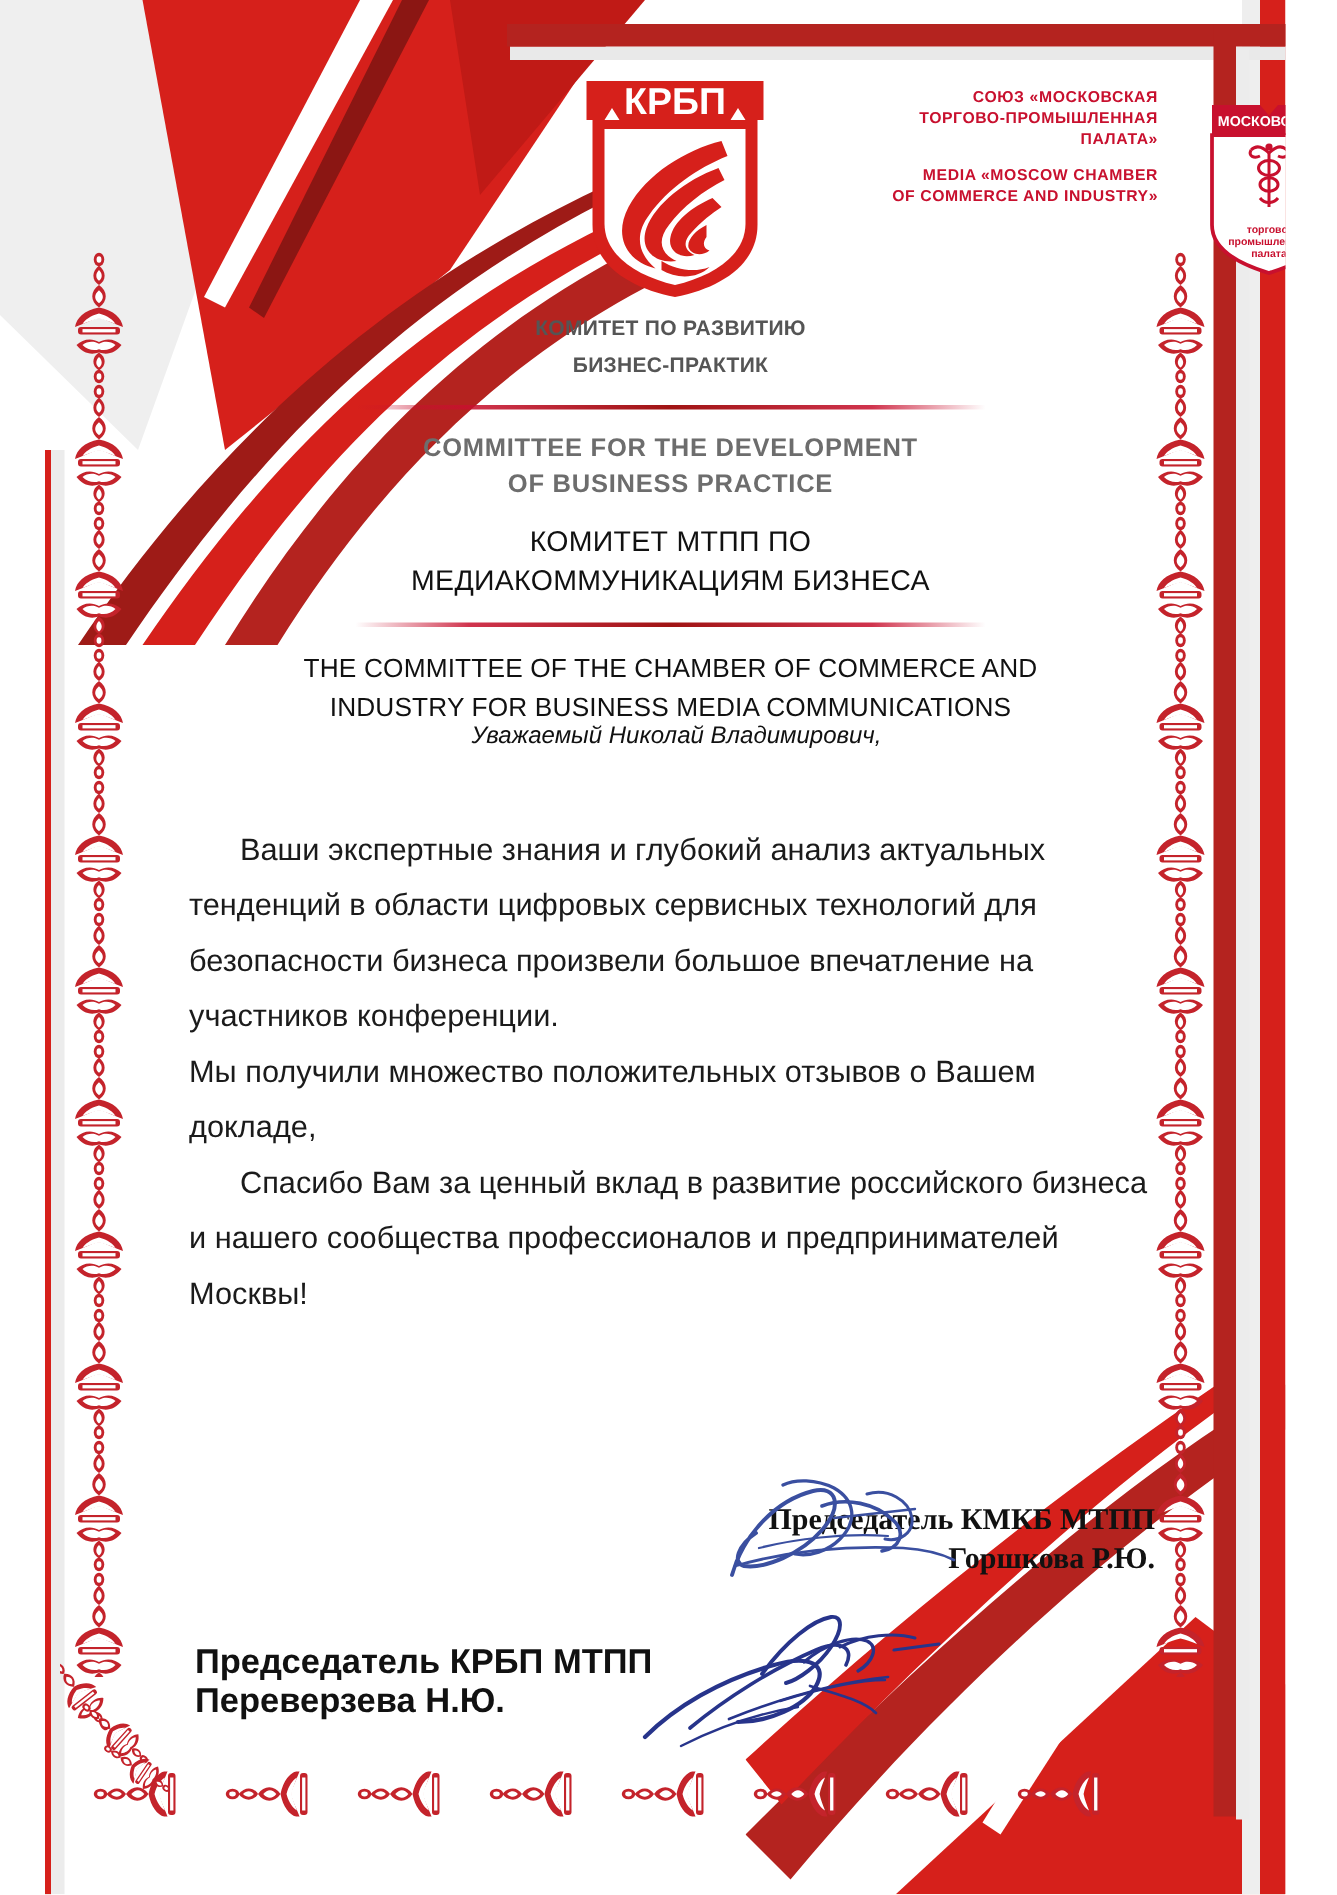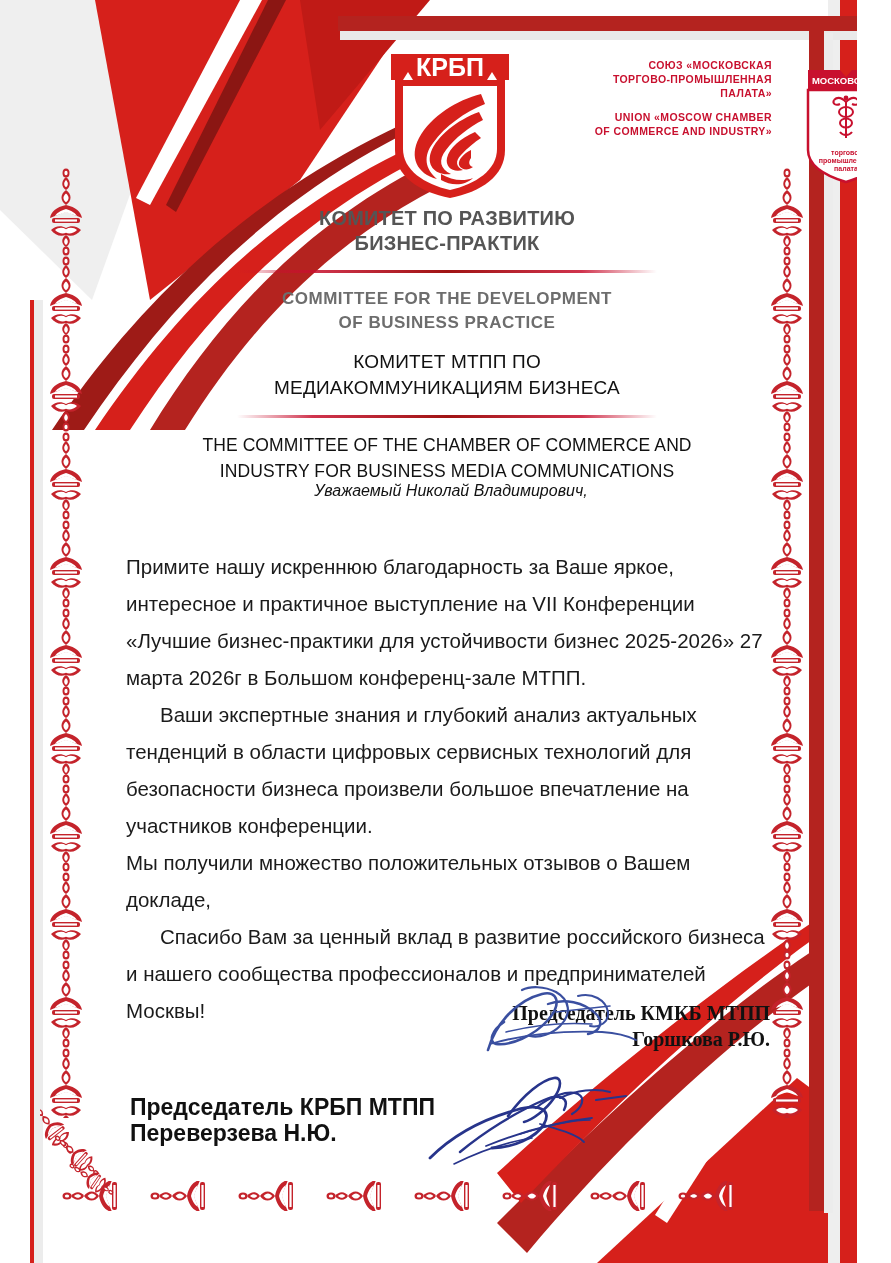--- a/index.html
+++ b/index.html
@@ -124,21 +124,21 @@
 
   
   .titles {
     position: absolute;
     left: 42px; top: 206px;
     width: 810px;
     text-align: center;
   }
   .t-ru-1 {
     color: #555555;
-    font-size: 20px;
+    font-size: 14px;
     font-weight: bold;
     line-height: 25px;
     letter-spacing: 0.2px;
   }
   .divider {
     width: 420px;
     height: 3px;
     margin: 14px auto 14px auto;
     background: linear-gradient(to right,
       rgba(200,16,46,0) 0%,
@@ -358,21 +358,21 @@
       <path d="M56 124 C 66 130, 78 132, 88 128 C 80 136, 66 136, 56 130 Z" fill="#D6201B"></path>
       <text x="65" y="26" text-anchor="middle" fill="#ffffff" font-family="Liberation Sans, sans-serif" font-size="25" font-weight="bold">КРБП</text>
     </svg>
 
     <div class="org-titles">
       <div class="org-ru">
         <div>СОЮЗ «МОСКОВСКАЯ</div>
         <div>ТОРГОВО-ПРОМЫШЛЕННАЯ ПАЛАТА»</div>
       </div>
       <div class="org-en">
-        <div>UNION «MOSCOW CHAMBER</div>
+        <div>MEDIA «MOSCOW CHAMBER</div>
         <div>OF COMMERCE AND INDUSTRY»</div>
       </div>
     </div>
 
     <svg class="logo-mcci" viewBox="0 0 84 122">
       <path d="M4 4 H36 L42 11 L48 4 H80 V24 H4 Z" fill="#C8102E"></path>
       <path d="M4 24 H80 V84 C80 100, 62 110, 42 116 C22 110, 4 100, 4 84 Z" fill="#ffffff" stroke="#C8102E" stroke-width="2.5"></path>
       <text x="42" y="18" text-anchor="middle" fill="#ffffff" font-family="Liberation Sans, sans-serif" font-size="9.5" font-weight="bold">МОСКОВСКАЯ</text>
       <g stroke="#C8102E" stroke-width="2" fill="none">
         <path d="M42 36 L42 72"></path>
@@ -412,21 +412,20 @@
 
     <div class="t-en-2">
       <div>THE COMMITTEE OF THE CHAMBER OF COMMERCE AND</div>
       <div>INDUSTRY FOR BUSINESS MEDIA COMMUNICATIONS</div>
     </div>
   </div>
 
   <div class="salutation">Уважаемый Николай Владимирович,</div>
 
   <div class="body">
-    <p>Примите нашу искреннюю благодарность за Ваше яркое, интересное и практичное выступление на VII Конференции «Лучшие бизнес-практики для устойчивости бизнес 2025-2026» 27 марта 2026г в Большом конференц-зале МТПП.</p>
     <p class="indent">Ваши экспертные знания и глубокий анализ актуальных тенденций в области цифровых сервисных технологий для безопасности бизнеса произвели большое впечатление на участников конференции.</p>
     <p>Мы получили множество положительных отзывов о Вашем докладе,</p>
     <p class="indent">Спасибо Вам за ценный вклад в развитие российского бизнеса и нашего сообщества профессионалов и предпринимателей Москвы!</p>
   </div>
 
   <div class="sig-block sig-1">
     <div class="sig-name-serif">Председатель КМКБ МТПП</div>
     <div class="sig-name-serif">Горшкова Р.Ю.</div>
     <svg class="sig-mark" viewBox="0 0 230 92">
       <g fill="none" stroke="#3A4FA0" stroke-linecap="round">

